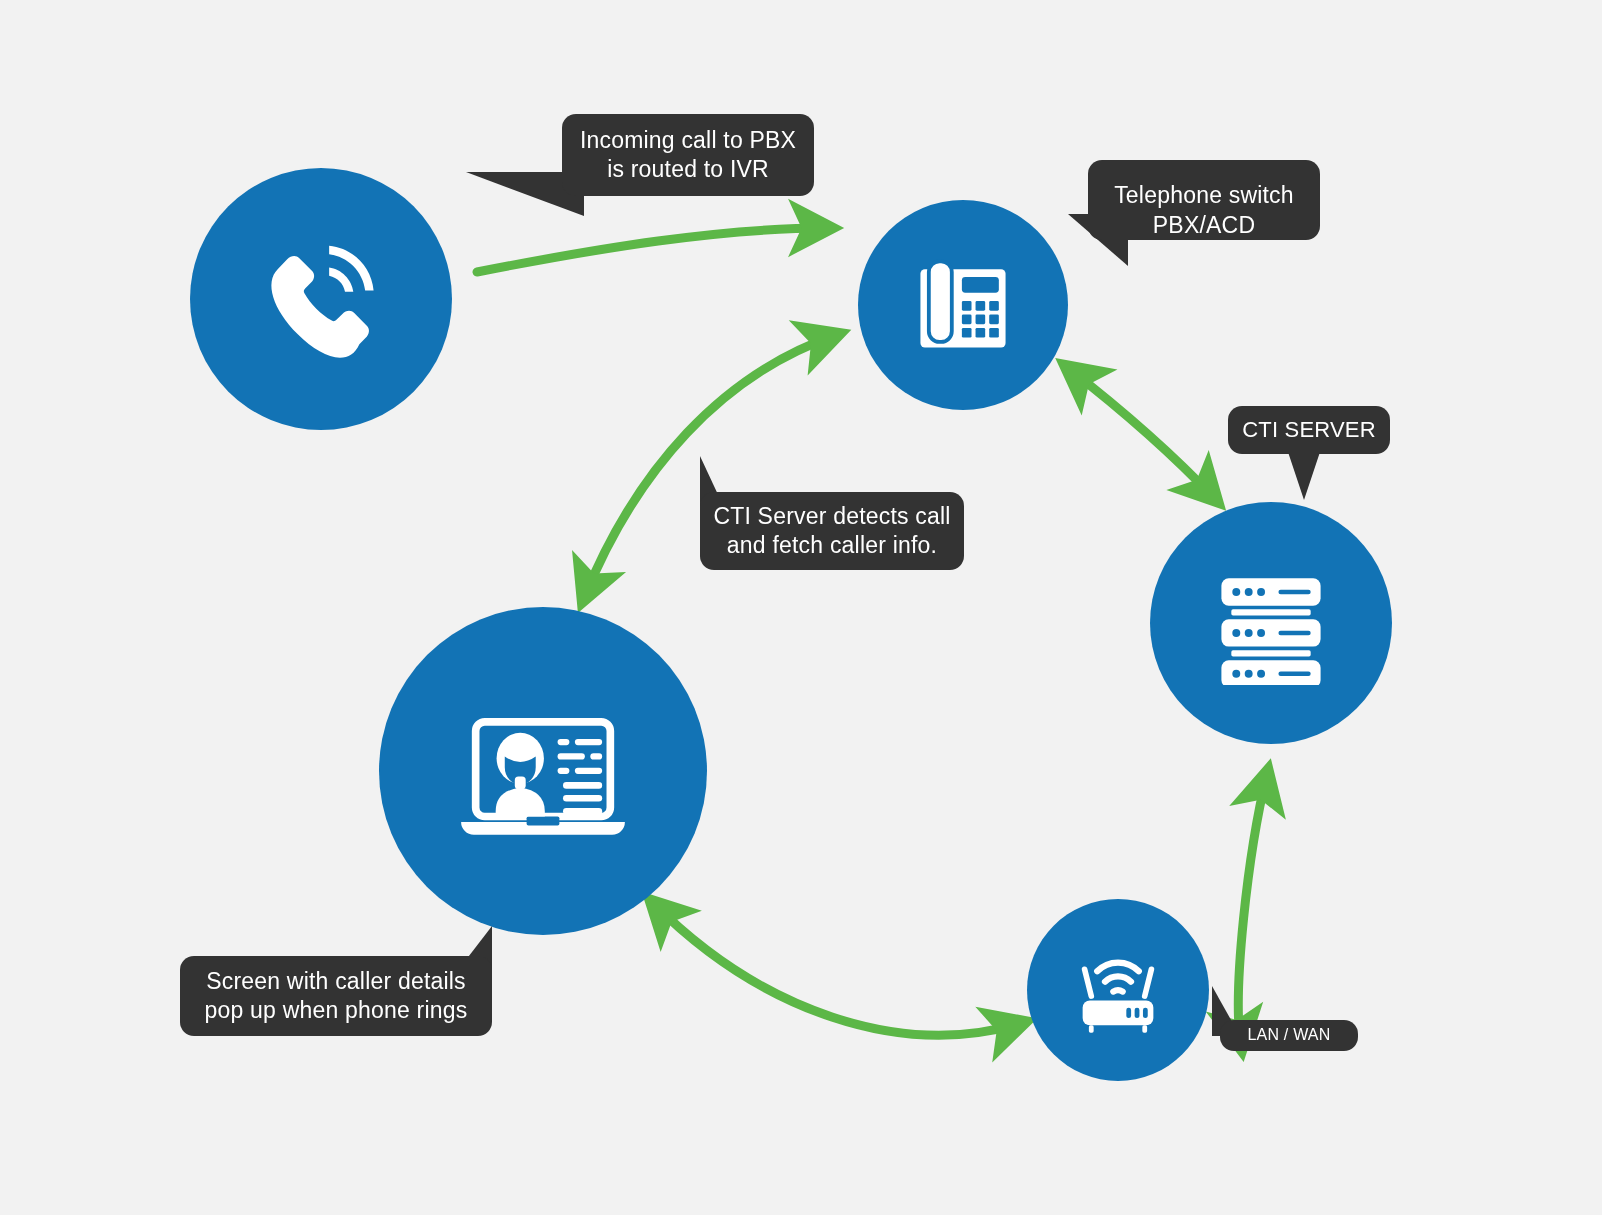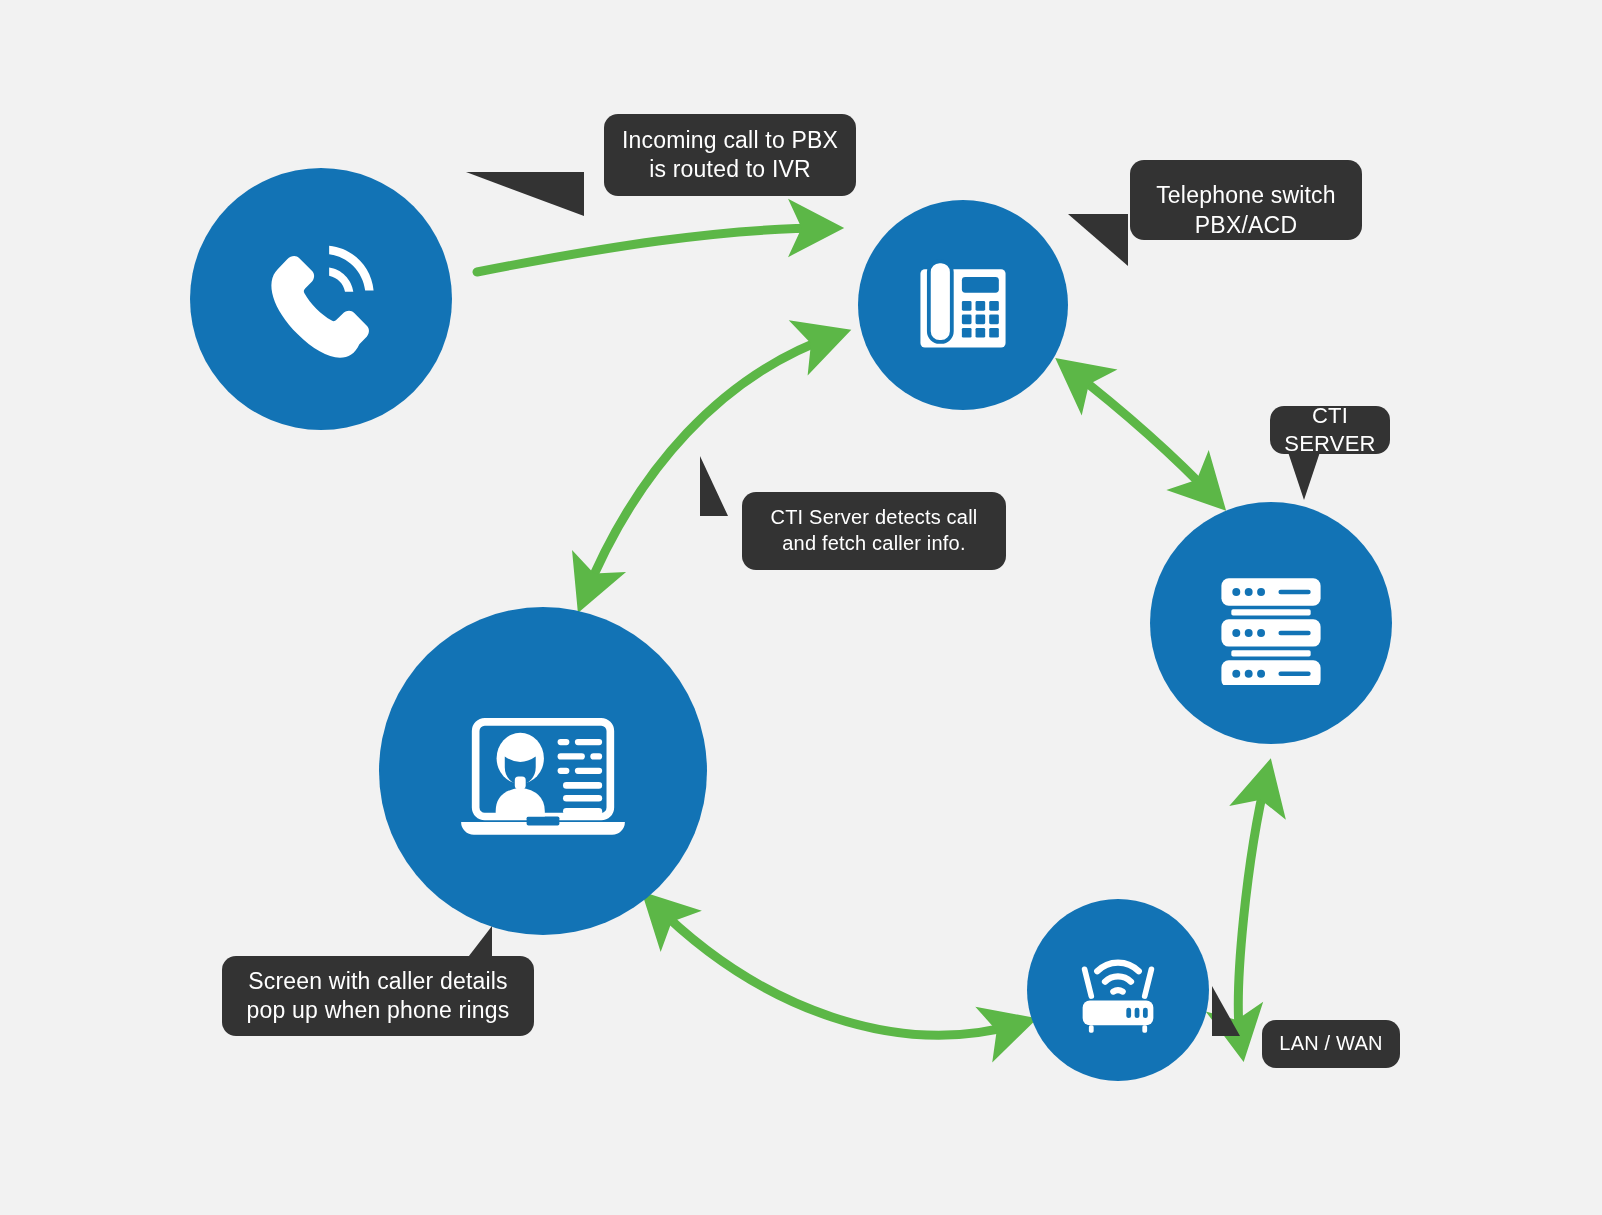--- a/index.html
+++ b/index.html
@@ -45,21 +45,20 @@
     border-radius: 14px;
     box-sizing: border-box;
     display: flex;
     align-items: center;
     justify-content: center;
     text-align: center;
     line-height: 1.28;
     letter-spacing: 0.2px;
     font-weight: 400;
     z-index: 5;
-    margin-left: 42px;
   }
   .callout .txt {
     display: block;
     white-space: pre-line;
   }
   .tail {
     position: absolute;
     width: 0; height: 0;
     z-index: 4;
   }
@@ -74,46 +73,46 @@
   }
 
   #co-pbx { left: 1088px; top: 160px; width: 232px; height: 80px; font-size: 23px; align-items: flex-end; }
   #co-pbx-tail {
     left: 1068px; top: 214px;
     border-top: 0 solid transparent;
     border-bottom: 52px solid transparent;
     border-right: 60px solid #333333;
   }
 
-  #co-cti-detect { left: 700px; top: 492px; width: 264px; height: 78px; font-size: 20px; }
+  #co-cti-detect { left: 700px; top: 492px; width: 264px; height: 78px; font-size: 23px; }
   #co-cti-detect-tail {
     left: 700px; top: 456px;
     border-left: 0 solid transparent;
     border-right: 28px solid transparent;
     border-bottom: 60px solid #333333;
   }
 
-  #co-cti-server { left: 1228px; top: 406px; width: 120px; height: 48px; font-size: 22px; }
+  #co-cti-server { left: 1228px; top: 406px; width: 162px; height: 48px; font-size: 22px; }
   #co-cti-server-tail {
     left: 1288px; top: 452px;
     border-left: 16px solid transparent;
     border-right: 16px solid transparent;
     border-top: 48px solid #333333;
   }
 
   #co-screenpop { left: 180px; top: 956px; width: 312px; height: 80px; font-size: 23px; }
   #co-screenpop-tail {
     left: 452px; top: 926px;
     border-left: 0 solid transparent;
     border-right: 40px solid transparent;
     border-bottom: 52px solid #333333;
     transform: scaleX(-1);
   }
 
-  #co-lanwan { left: 1220px; top: 1020px; width: 138px; height: 48px; font-size: 20px; justify-content: center; }
+  #co-lanwan { left: 1220px; top: 1020px; width: 138px; height: 31px; font-size: 16px; justify-content: center; }
   #co-lanwan-tail {
     left: 1212px; top: 986px;
     border-left: 0 solid transparent;
     border-right: 28px solid transparent;
     border-bottom: 50px solid #333333;
   }
 </style>
 </head>
 <body>
 

